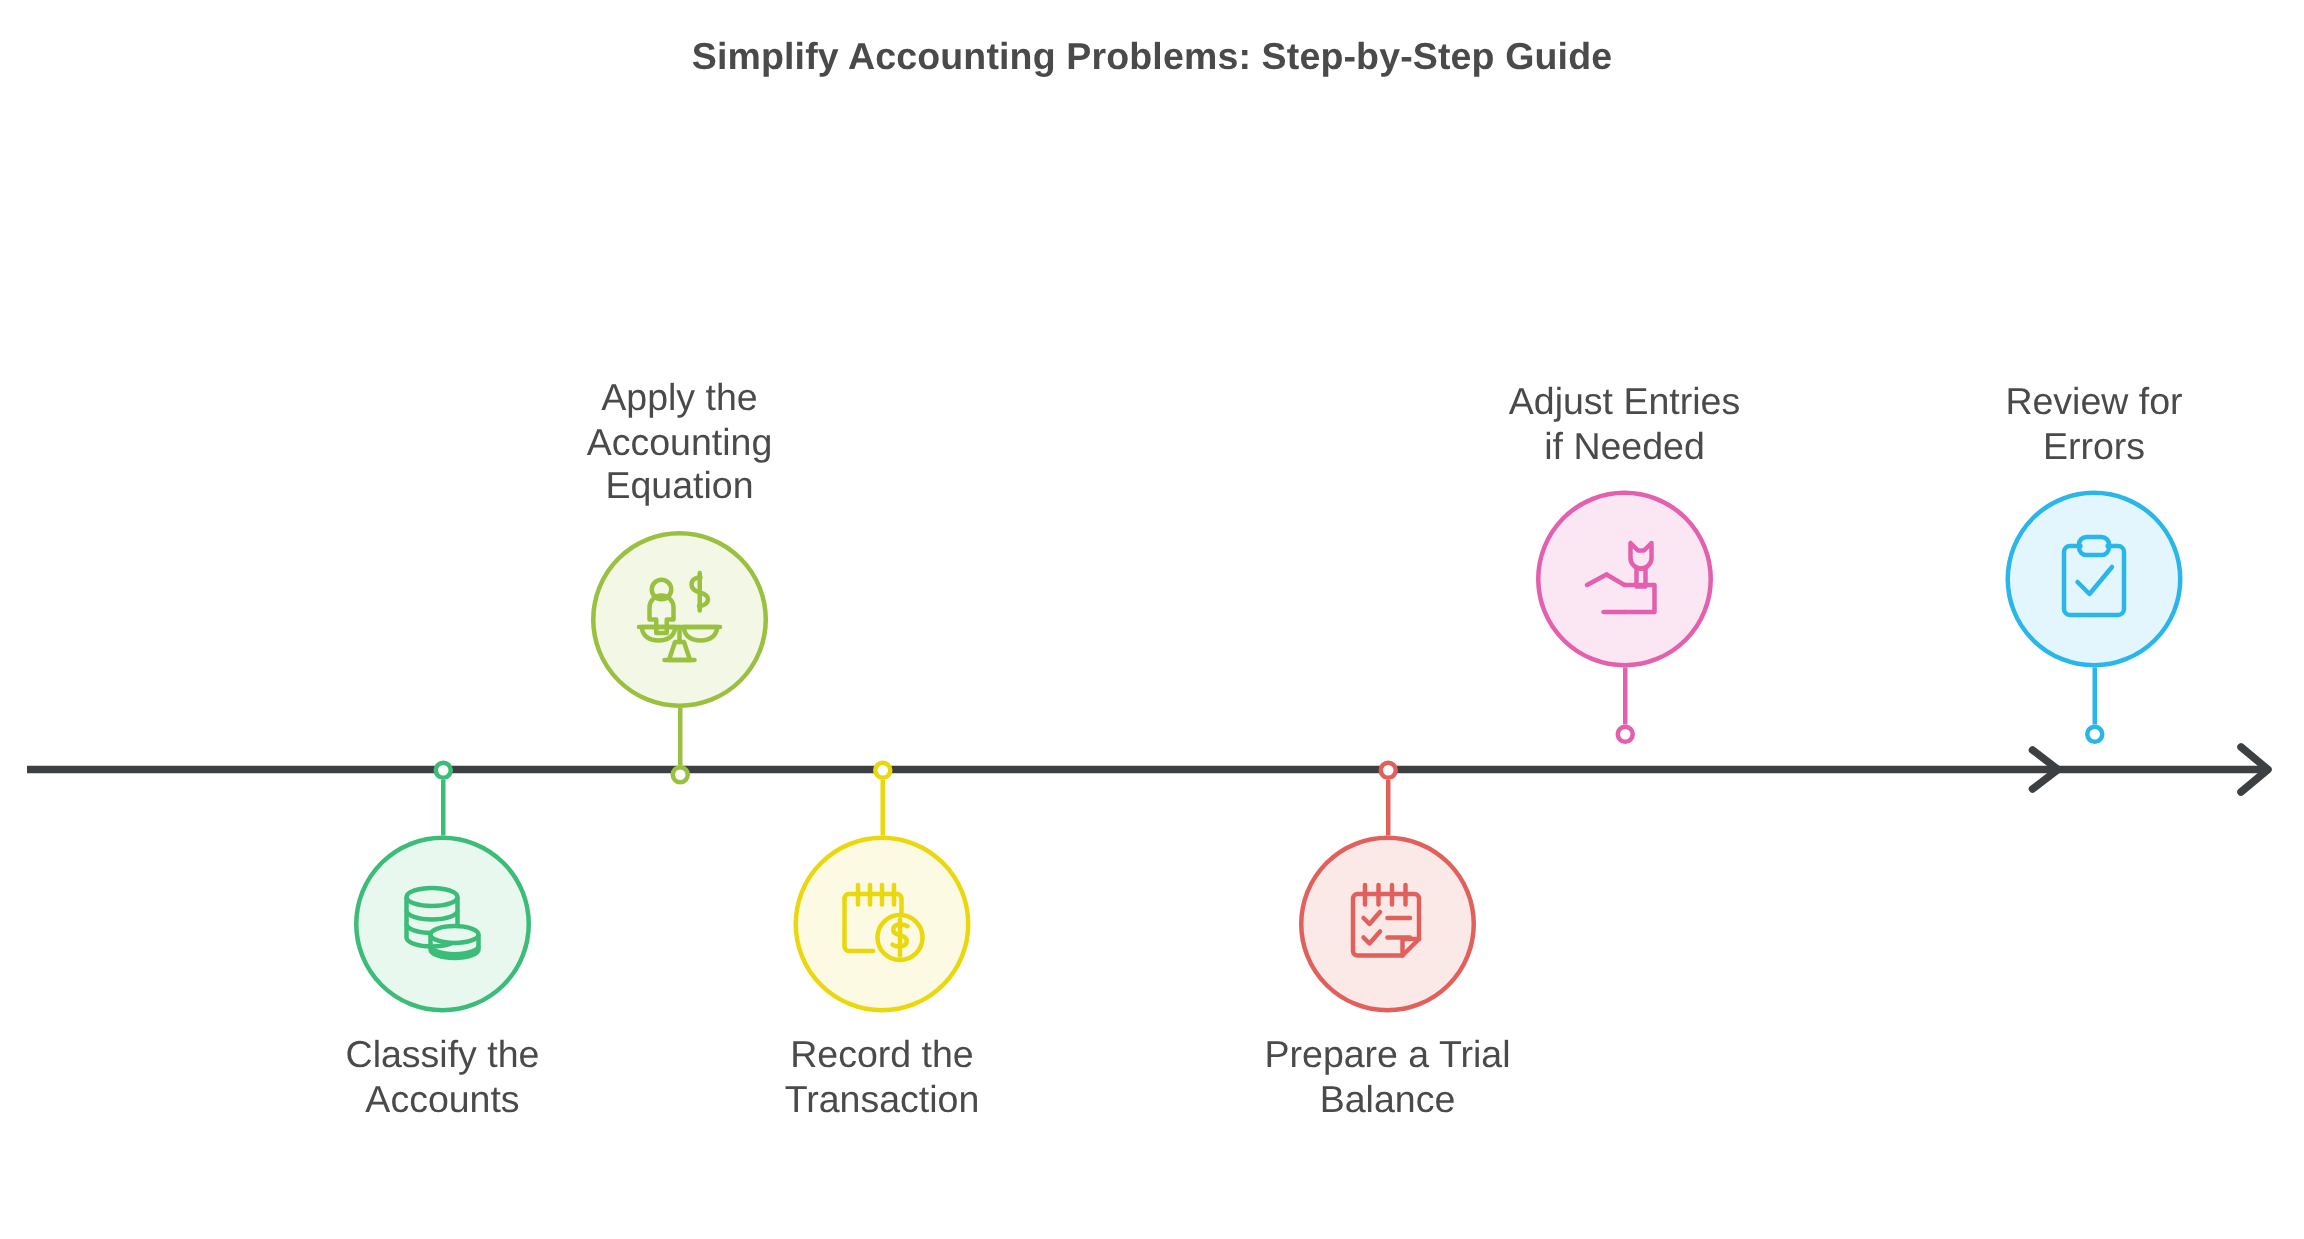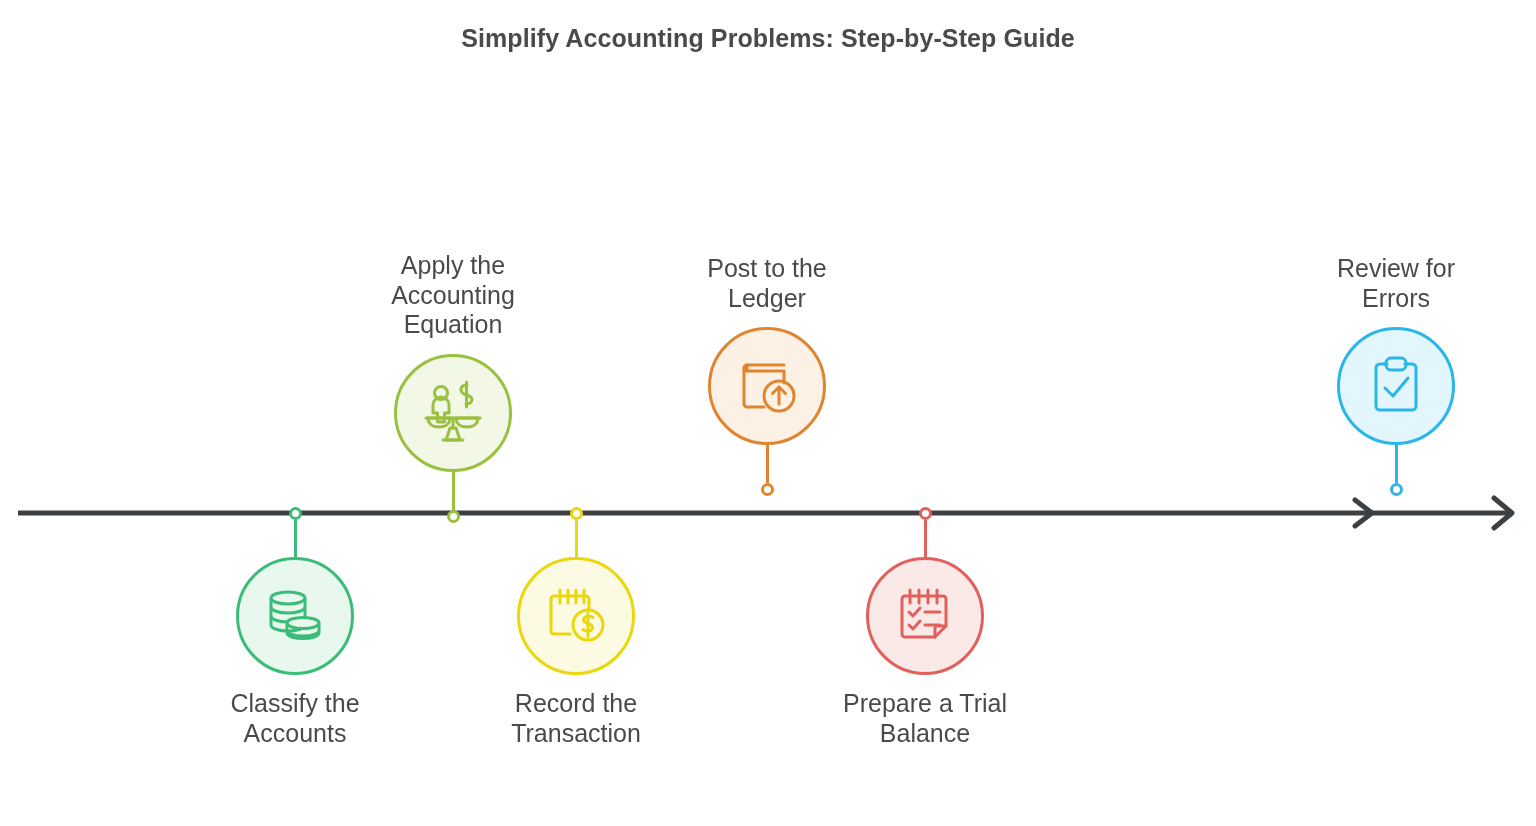--- a/index.html
+++ b/index.html
@@ -153,21 +153,21 @@
           <line x1="6" y1="38" x2="60" y2="38"></line>
           <path d="M26 60l4-12h6l4 12z"></path>
           <line x1="23" y1="60" x2="43" y2="60"></line>
         </g>
       </svg>
     </div>
     <div class="stem" style="height:38px; background:#9ac03f;"></div>
     <div class="node-dot" style="border-color:#9ac03f;"></div>
   </div>
 
-  <div class="step" style="left:576px; top:507px;">
+  <div class="step" style="left:588px; top:507px;">
     <div class="node-dot" style="border-color:#ead70c;"></div>
     <div class="stem" style="height:37px; background:#ead70c;"></div>
     <div class="icon-bubble" style="border-color:#ead70c; background:#fcfae2;">
       <svg width="66" height="66" viewBox="0 0 66 66">
         <g fill="none" stroke="#ead70c" stroke-width="3" stroke-linecap="round" stroke-linejoin="round">
           <path d="M8 16a3 3 0 0 1 3-3h32a3 3 0 0 1 3 3v11"></path>
           <path d="M8 16v32a3 3 0 0 0 3 3h16"></path>
           <line x1="17" y1="7" x2="17" y2="20"></line>
           <line x1="25" y1="7" x2="25" y2="20"></line>
           <line x1="33" y1="7" x2="33" y2="20"></line>
@@ -176,40 +176,20 @@
           <path d="M50 34.5c-2.5-1.6-9.5-2.2-9.5 2.5 0 4.2 9 2.6 9 7.2 0 4.8-7 4.3-9.5 2.5"></path>
           <line x1="45" y1="30" x2="45" y2="54"></line>
         </g>
       </svg>
     </div>
     <div class="gap-label-icon"></div>
     <div class="step-label">Record the
 Transaction</div>
   </div>
 
-  <div class="step above" style="left:767px; top:254px;">
-    <div class="step-label">Post to the
-Ledger</div>
-    <div class="gap-label-icon"></div>
-    <div class="icon-bubble" style="border-color:#e0852f; background:#fdf1e5;">
-      <svg width="66" height="66" viewBox="0 0 66 66">
-        <g fill="none" stroke="#e0852f" stroke-width="3" stroke-linecap="round" stroke-linejoin="round">
-          <path d="M13 12h37"></path>
-          <path d="M13 18h37v12"></path>
-          <path d="M10 15a3 3 0 0 1 3-3v6a3 3 0 0 1-3-3z"></path>
-          <path d="M10 15v36a3 3 0 0 0 3 3h17"></path>
-          <circle cx="45" cy="43" r="15"></circle>
-          <line x1="45" y1="51" x2="45" y2="34"></line>
-          <polyline points="38.5,40.5 45,34 51.5,40.5"></polyline>
-        </g>
-      </svg>
-    </div>
-    <div class="stem" style="height:38px; background:#e0852f;"></div>
-    <div class="node-dot" style="border-color:#e0852f;"></div>
-  </div>
 
   <div class="step" style="left:925px; top:507px;">
     <div class="node-dot" style="border-color:#e2605c;"></div>
     <div class="stem" style="height:37px; background:#e2605c;"></div>
     <div class="icon-bubble" style="border-color:#e2605c; background:#fbe9e8;">
       <svg width="66" height="66" viewBox="0 0 66 66">
         <g fill="none" stroke="#e2605c" stroke-width="3" stroke-linecap="round" stroke-linejoin="round">
           <path d="M10 16a3 3 0 0 1 3-3h38a3 3 0 0 1 3 3v27L43 54H13a3 3 0 0 1-3-3z"></path>
           <path d="M54 43H43v11"></path>
           <line x1="18" y1="7" x2="18" y2="20"></line>
@@ -221,20 +201,39 @@
           <polyline points="17,42 21,46 28,38"></polyline>
           <line x1="33" y1="42" x2="48" y2="42"></line>
         </g>
       </svg>
     </div>
     <div class="gap-label-icon"></div>
     <div class="step-label">Prepare a Trial
 Balance</div>
   </div>
 
+  <div class="step above" style="left:1083px; top:254px;">
+    <div class="step-label">Adjust Entries
+if Needed</div>
+    <div class="gap-label-icon"></div>
+    <div class="icon-bubble" style="border-color:#e45fae; background:#fbe6f3;">
+      <svg width="66" height="66" viewBox="0 0 66 66">
+        <g fill="none" stroke="#e45fae" stroke-width="3" stroke-linecap="round" stroke-linejoin="round">
+          <path d="M37 9v10a7 7 0 0 0 14 0V9l-5 5-4 0-5-5z"></path>
+          <path d="M41 26h6v12h-6z"></path>
+          <path d="M33 37h20v18H33"></path>
+          <path d="M33 55H19"></path>
+          <path d="M33 37L21 30"></path>
+          <path d="M21 30L8 37"></path>
+        </g>
+      </svg>
+    </div>
+    <div class="stem" style="height:38px; background:#e45fae;"></div>
+    <div class="node-dot" style="border-color:#e45fae;"></div>
+  </div>
 
 
   <div class="step above" style="left:1396px; top:254px;justify-content:space-between;">
     <div class="step-label">Review for
 Errors</div>
     <div class="gap-label-icon"></div>
     <div class="icon-bubble" style="border-color:#29b6e8; background:#e4f6fd;">
       <svg width="66" height="66" viewBox="0 0 66 66">
         <g fill="none" stroke="#29b6e8" stroke-width="3" stroke-linecap="round" stroke-linejoin="round">
           <path d="M24 11h-7a4 4 0 0 0-4 4v38a4 4 0 0 0 4 4h32a4 4 0 0 0 4-4V15a4 4 0 0 0-4-4h-7"></path>

